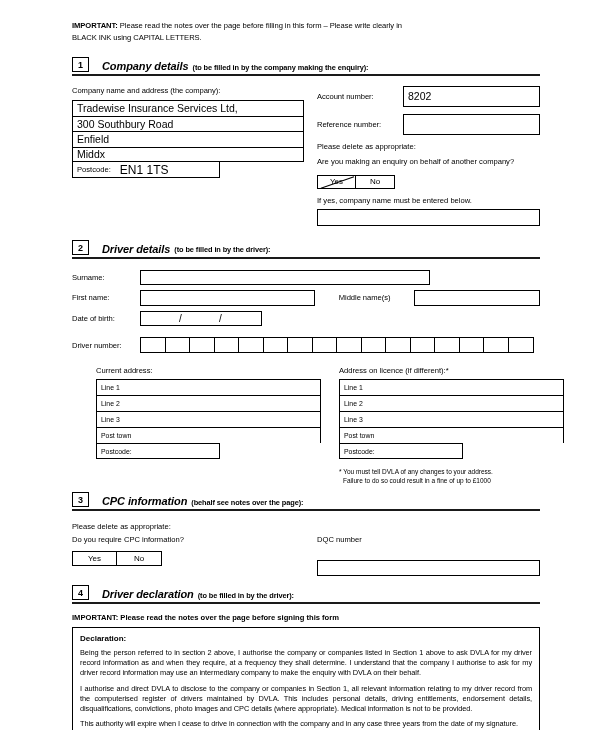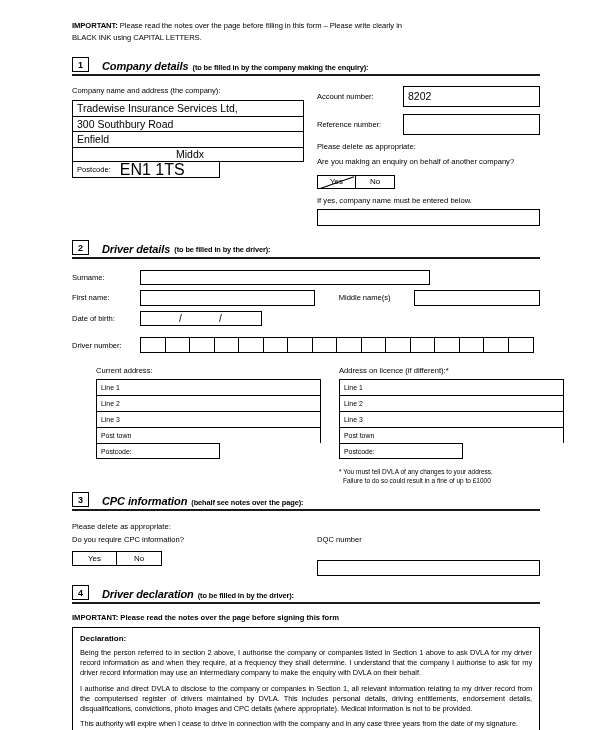--- a/index.html
+++ b/index.html
@@ -91,39 +91,39 @@
 
   .addr-stack { margin-top: 5px; }
   .addr-row {
     height: 15.5px;
     border: 1.1px solid #000;
     border-bottom: none;
     box-sizing: border-box;
     display: flex;
     align-items: center;
   }
-  .addr-row:last-child { border-bottom: 1.1px solid #000; justify-content: center; }
+  .addr-row:last-child { border-bottom: 1.1px solid #000; }
   .addr-row .txt {
     font-size: 10.5px;
     padding-left: 4px;
     white-space: nowrap;
   }
 
   .pc-row {
     margin-top: 0;
     height: 16px;
     width: 148px;
     border: 1.1px solid #000;
     border-top: none;
     box-sizing: border-box;
     display: flex;
     align-items: center;
   }
   .pc-row .pc-lbl { font-size: 7.6px; padding-left: 4px; }
-  .pc-row .pc-val { font-size: 16px; margin-left: 9px; }
+  .pc-row .pc-val { font-size: 12px; margin-left: 9px; }
 
   .rt-row {
     display: flex;
     align-items: center;
     margin-bottom: 7px;
   }
   .rt-row .lbl { width: 86px; flex: 0 0 auto; }
   .rt-field {
     height: 21px;
     flex: 1 1 auto;

